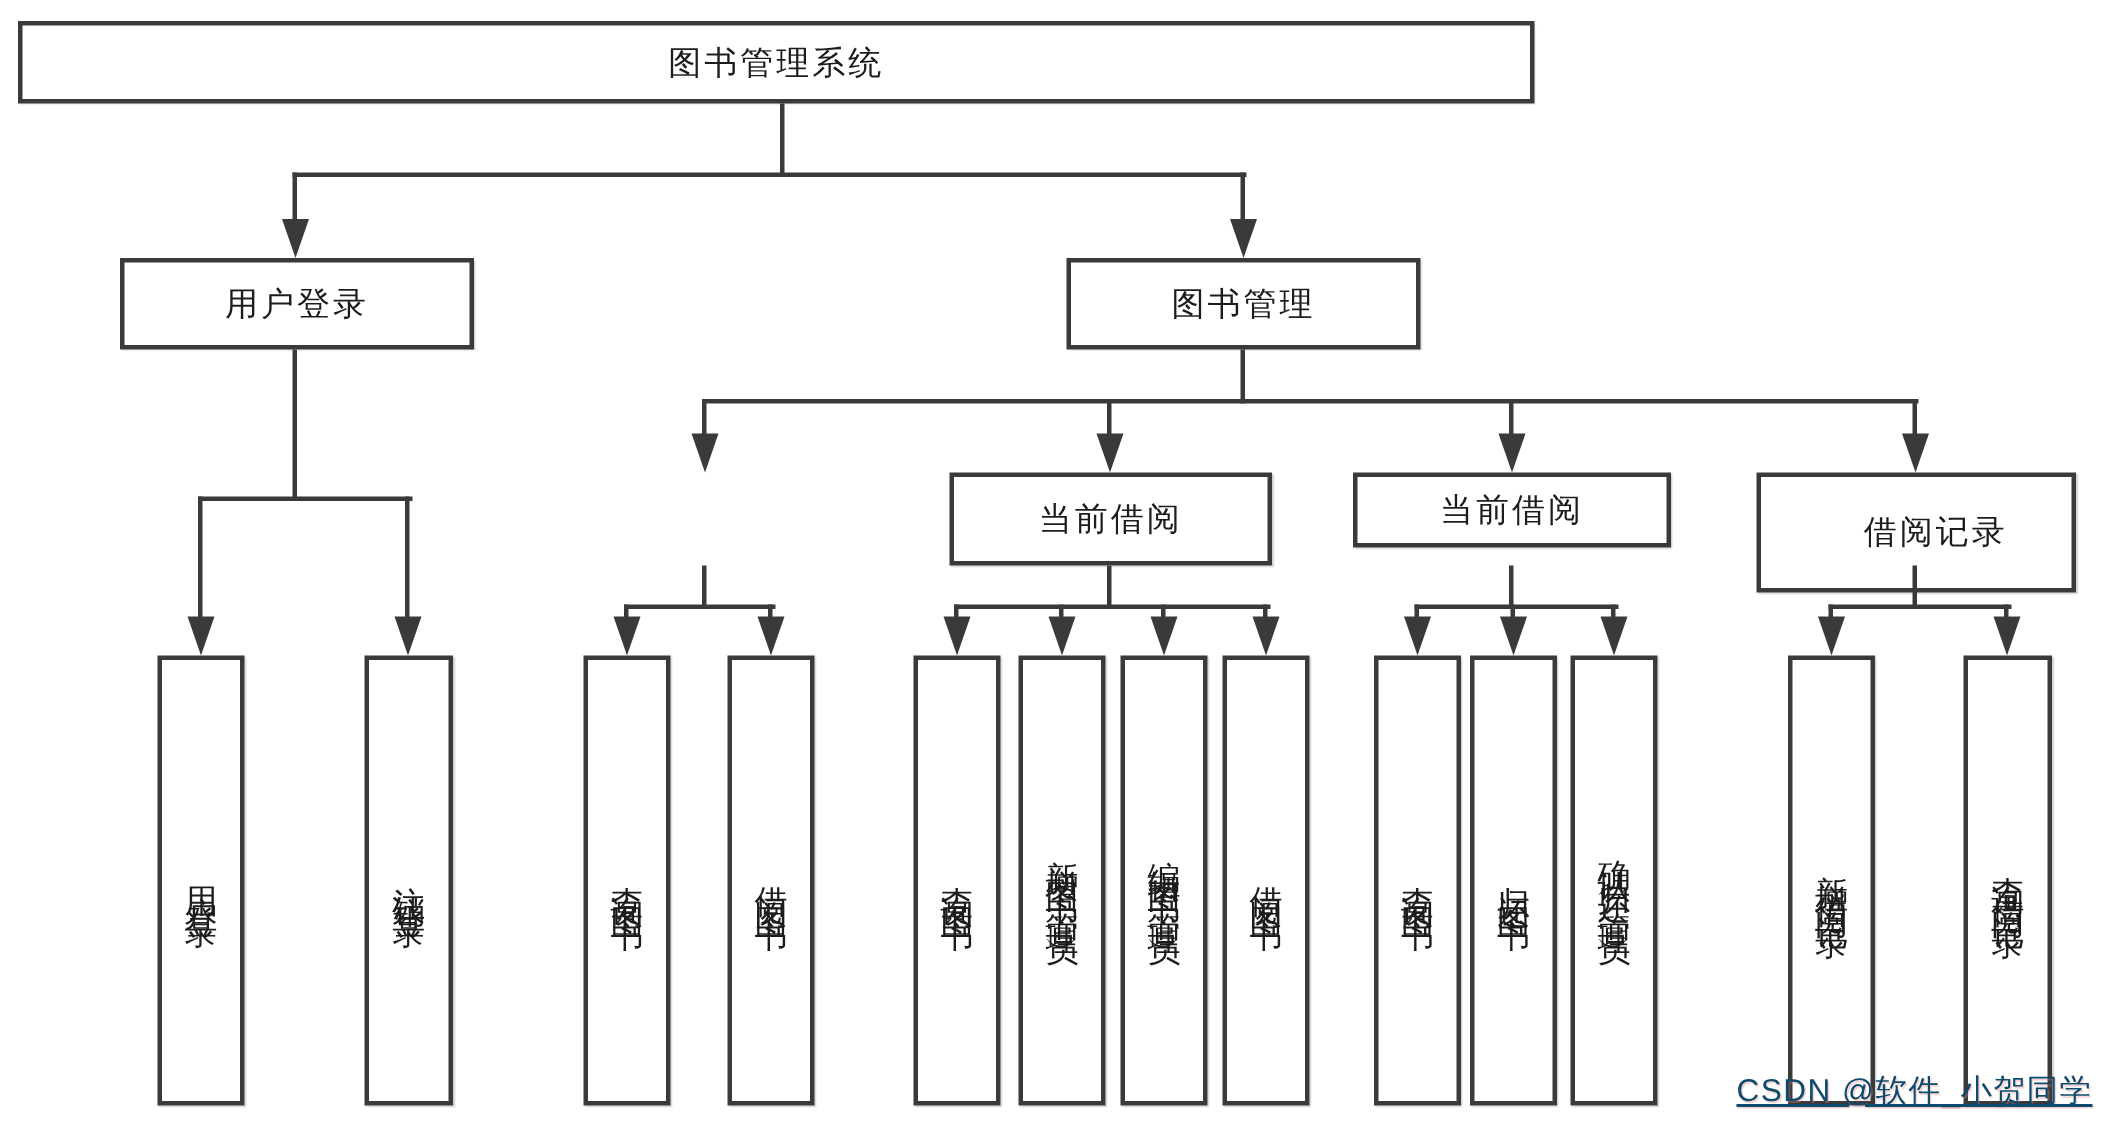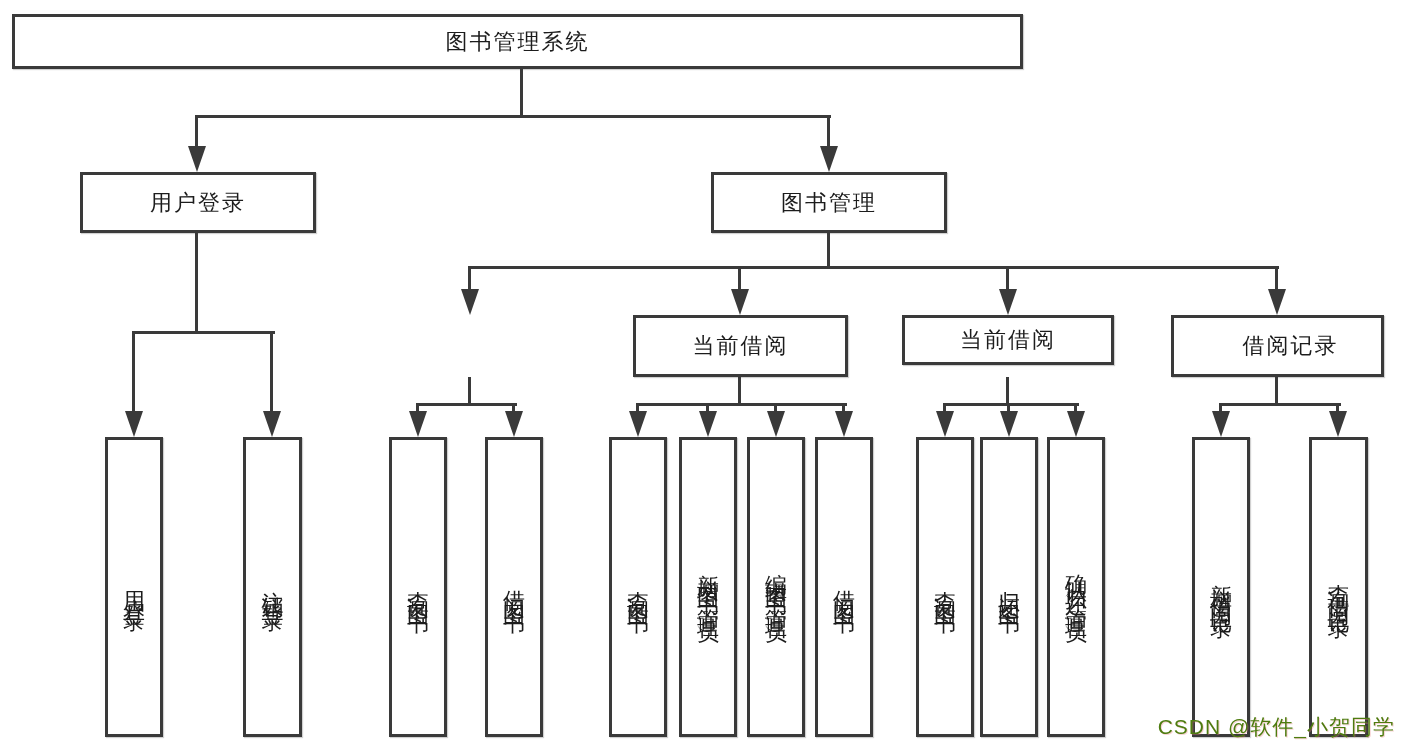--- a/index.html
+++ b/index.html
@@ -27,22 +27,23 @@
   .hline{height:3px;}
   .vline{width:3px;}
   .arrow{
     position:absolute;width:0;height:0;
     border-left:9px solid transparent;
     border-right:9px solid transparent;
     border-top:26px solid #3a3a3a;
   }
   .watermark{
     position:absolute;right:10px;bottom:6px;
-    font-size:21px;color:#4d7c0f;letter-spacing:1px;
+    font-size:21px;color:#0c4a6e;letter-spacing:1px;
     text-shadow:1px 1px 0 rgba(231,128,128,0.35);
+    text-decoration:underline;
   }
 </style>
 </head>
 <body>
 
 <div class="stage">
 
   <div class="box" style="left:12px;top:14px;width:1011px;height:55px;">
     <span>图书管理系统</span>
   </div>
@@ -78,21 +79,21 @@
   <div class="arrow" style="left:731px;top:289px;"></div>
   <div class="arrow" style="left:999px;top:289px;"></div>
   <div class="arrow" style="left:1268px;top:289px;"></div>
 
   <div class="box" style="left:633px;top:315px;width:215px;height:62px;">
     <span>当前借阅</span>
   </div>
   <div class="box" style="left:902px;top:315px;width:212px;height:50px;">
     <span>当前借阅</span>
   </div>
-  <div class="box" style="left:1171px;top:315px;width:213px;height:62px;padding-left:26px;">
+  <div class="box" style="left:1171px;top:315px;width:213px;height:80px;padding-left:26px;">
     <span>借阅记录</span>
   </div>
 
   <div class="vline" style="left:468px;top:377px;height:29px;"></div>
   <div class="hline" style="left:416px;top:403px;width:101px;"></div>
   <div class="vline" style="left:416px;top:403px;height:10px;"></div>
   <div class="vline" style="left:512px;top:403px;height:10px;"></div>
   <div class="arrow" style="left:409px;top:411px;"></div>
   <div class="arrow" style="left:505px;top:411px;"></div>
 

